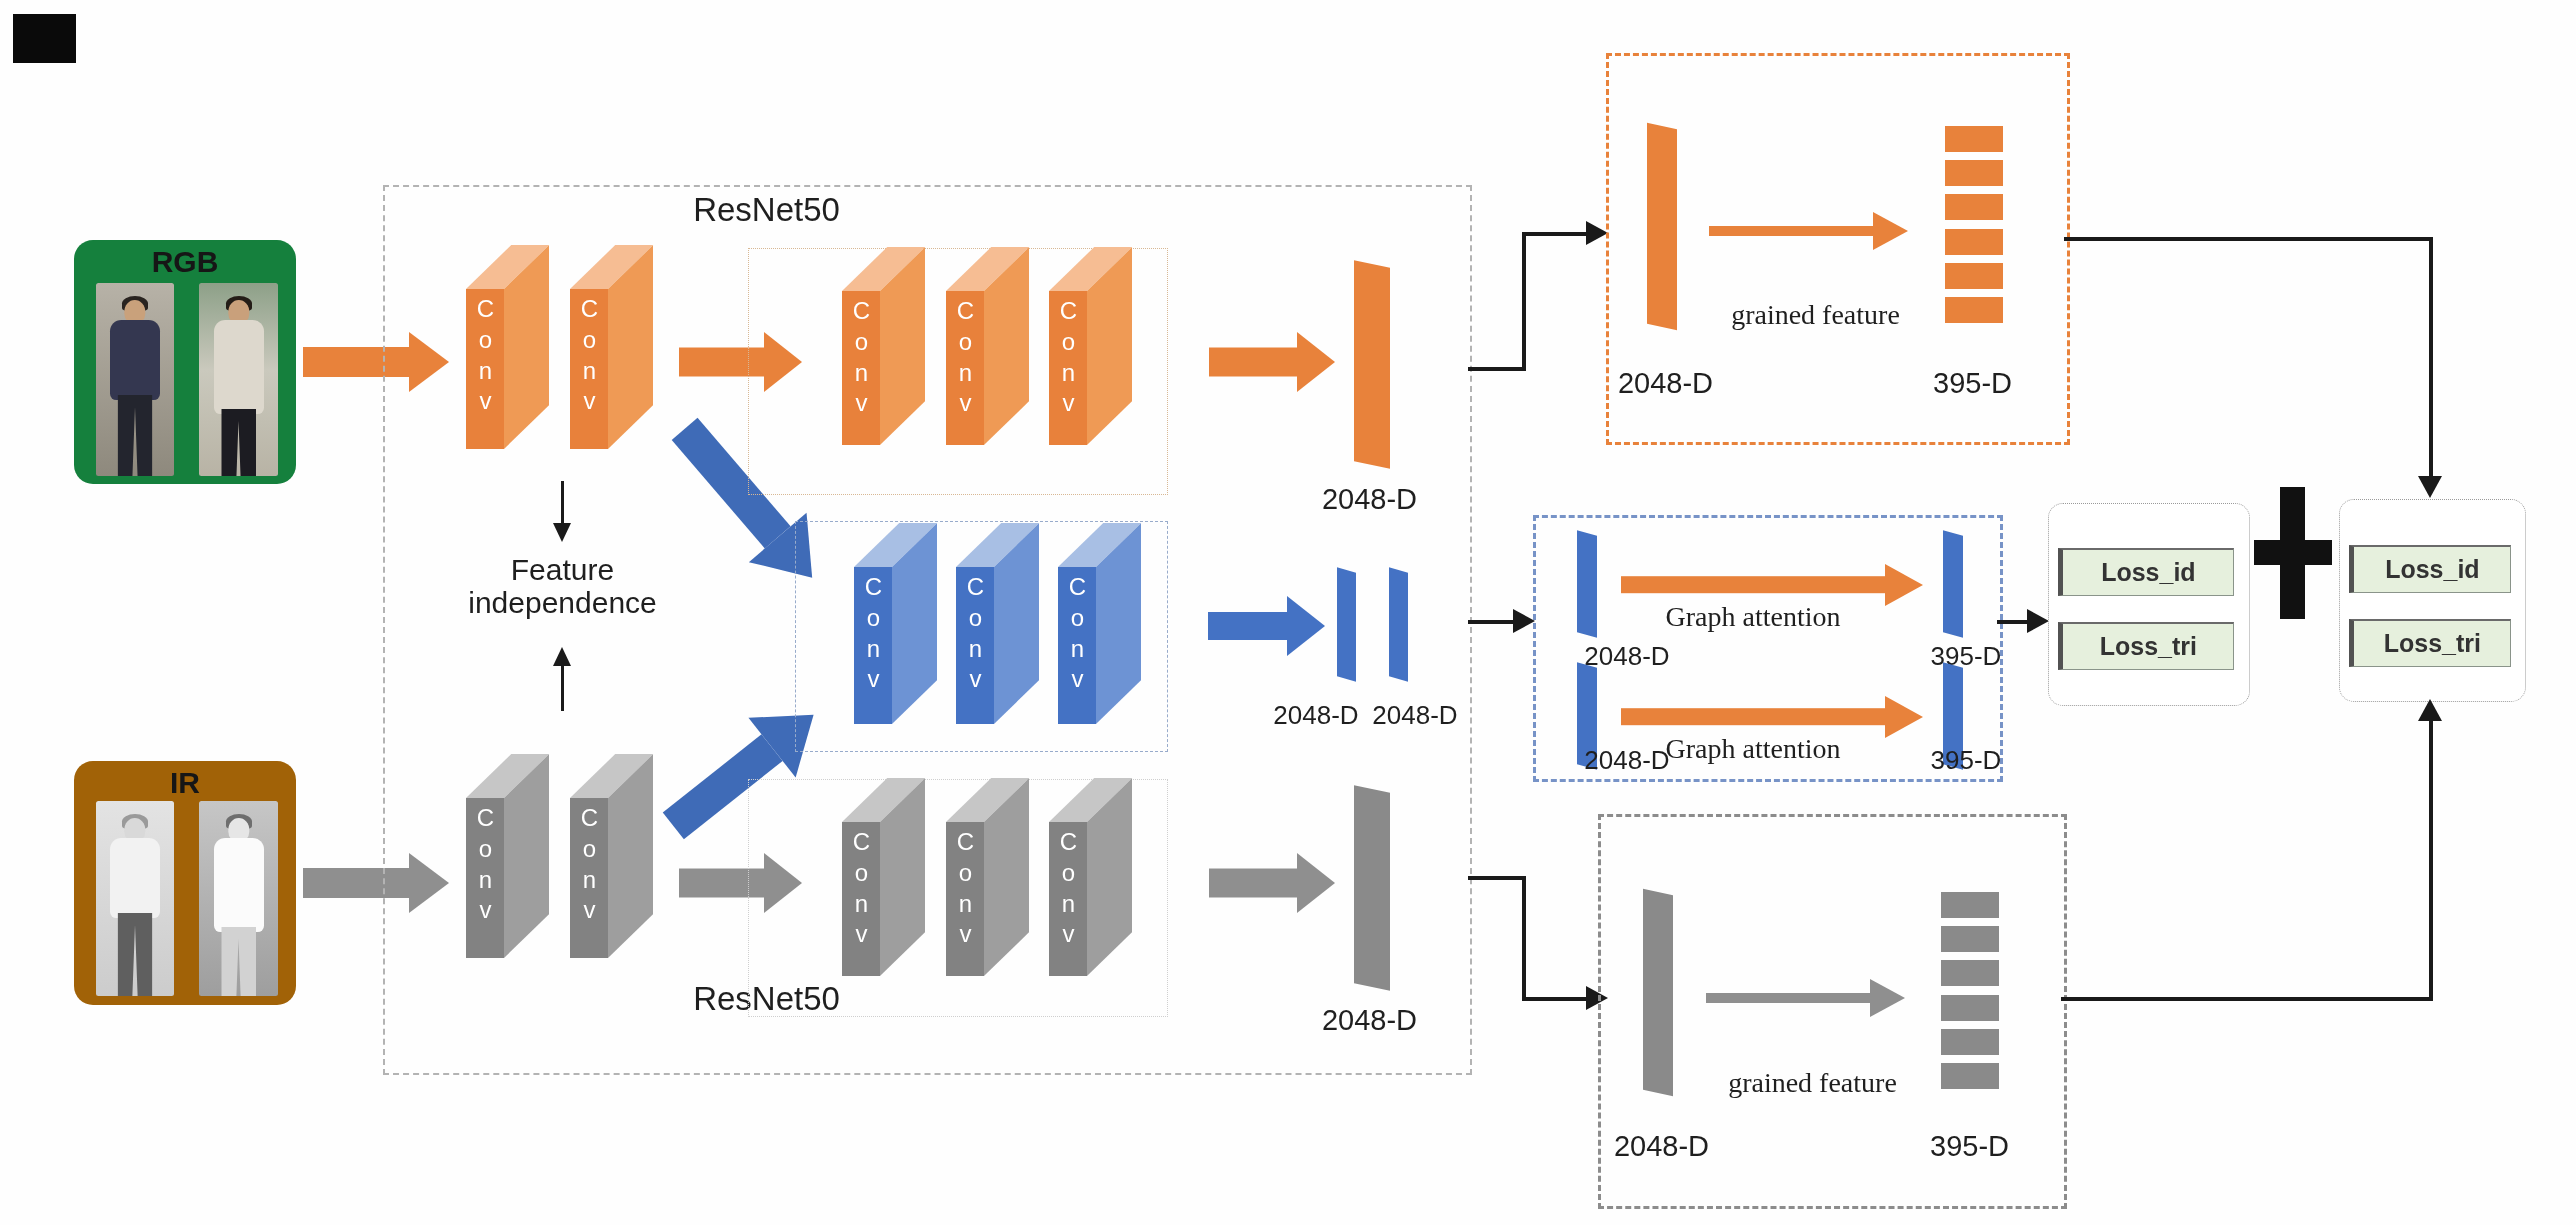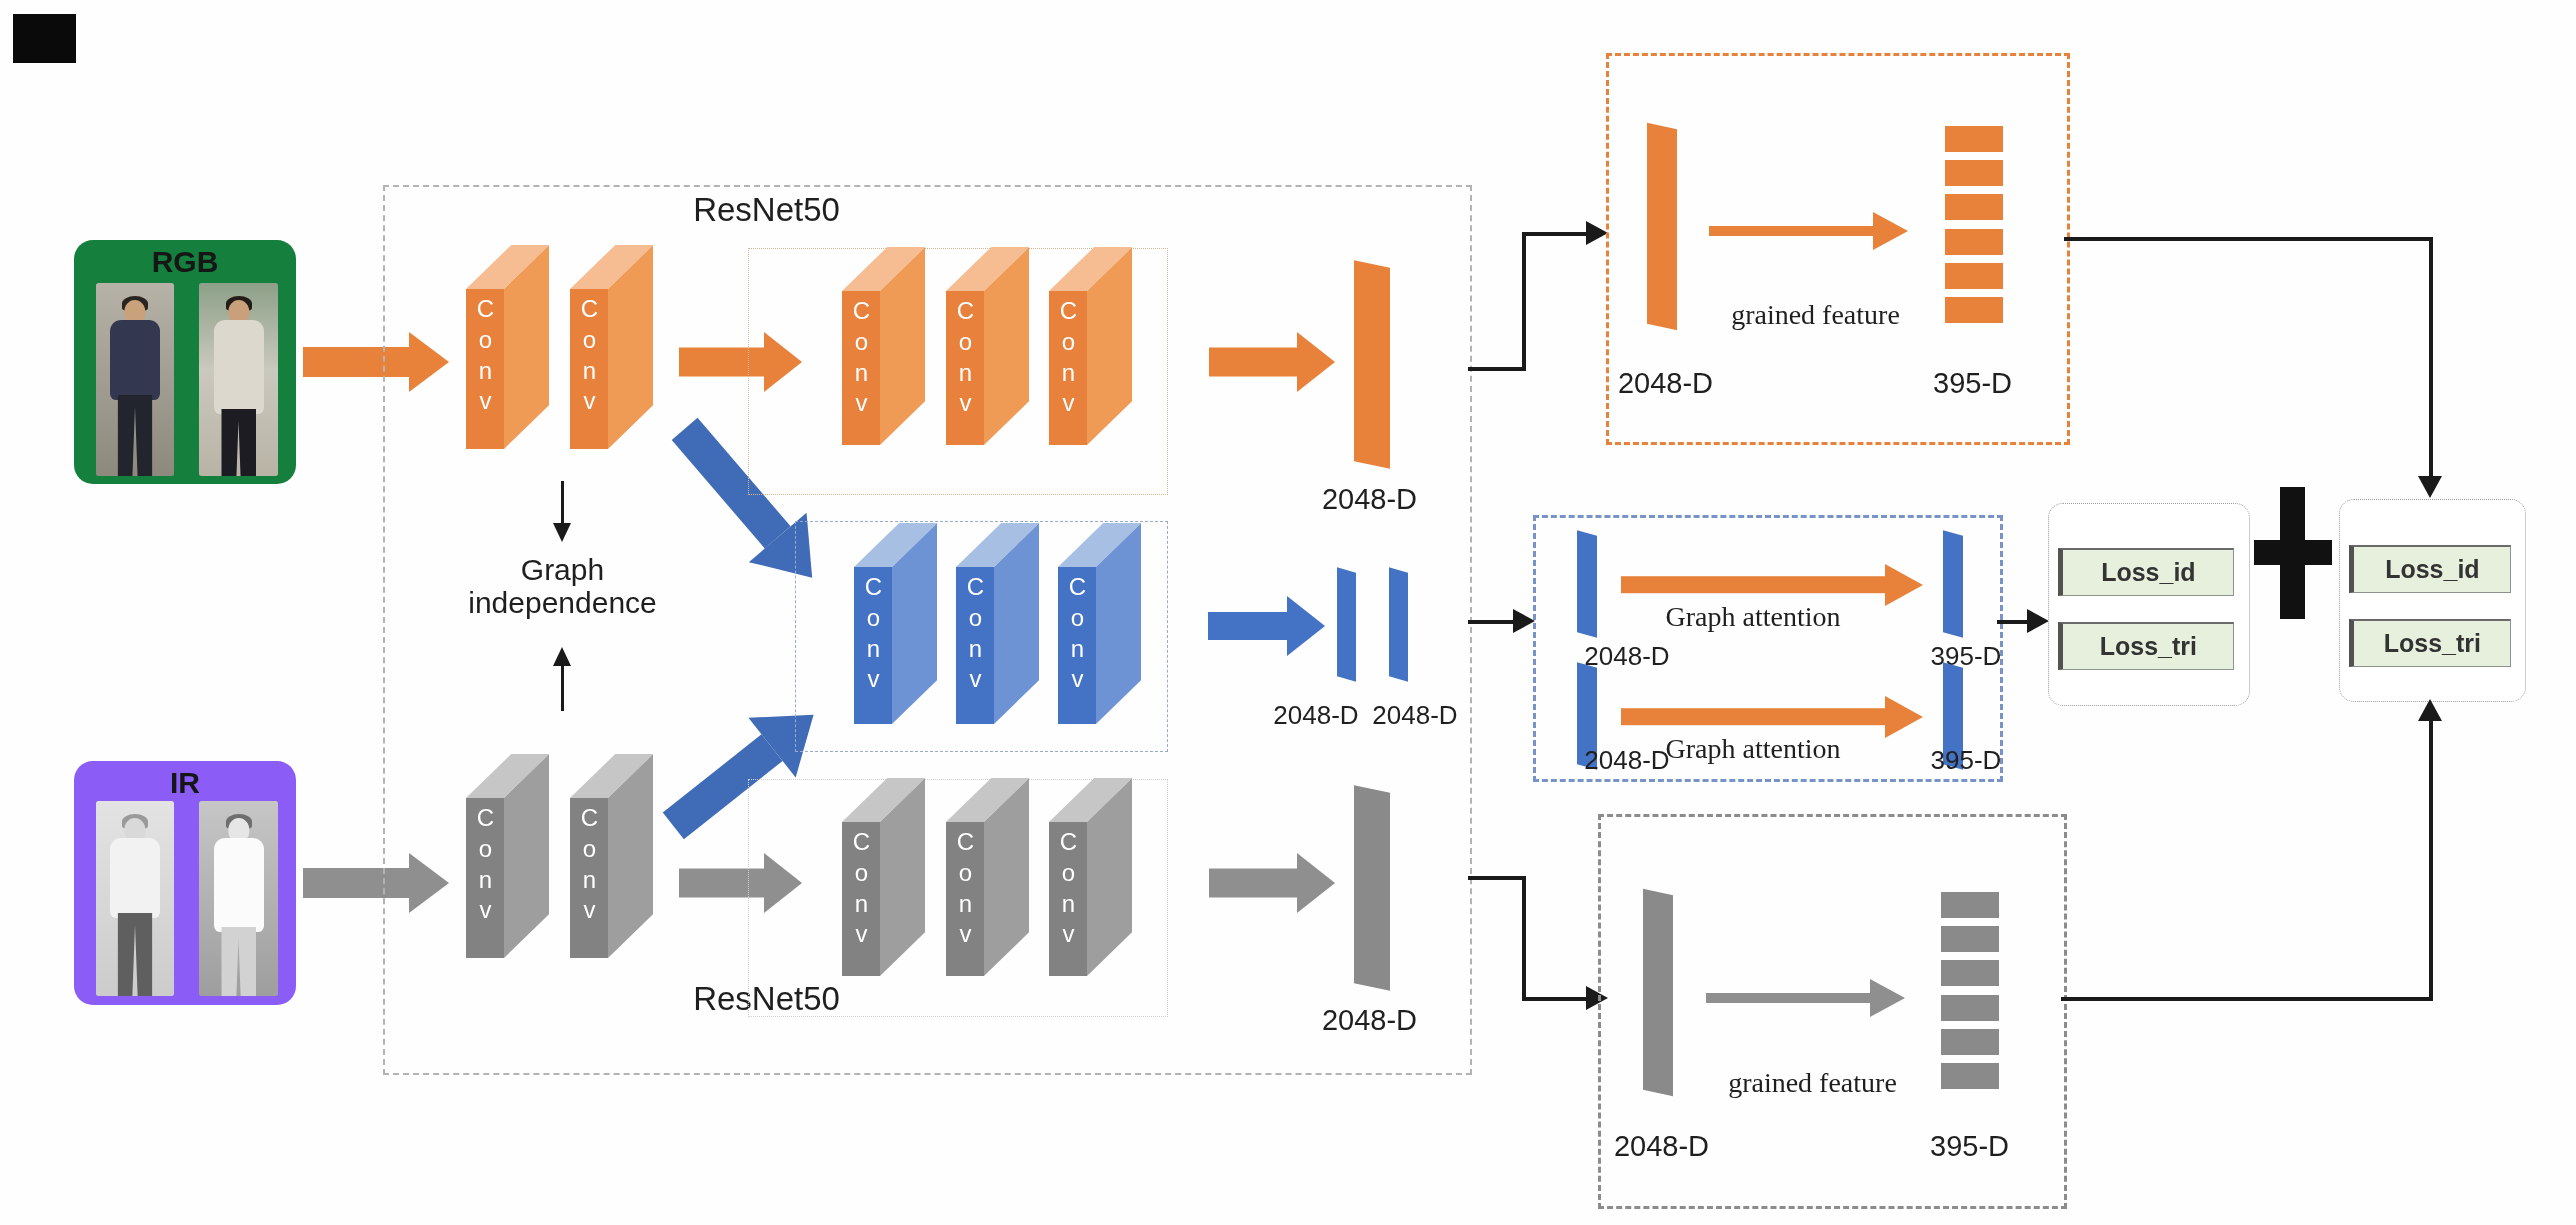--- a/index.html
+++ b/index.html
@@ -104,21 +104,21 @@
     <div class="photo p-rgb2" style="left:125px;top:43px;width:79px;height:193px;">
       <div class="person">
           <div class="hair"></div>
           <div class="head"></div>
           <div class="torso"></div>
           <div class="legs"></div>
         </div>
     </div>
   </div>
 
-  <div class="inbox" style="left:74px;top:761px;background:#8b5cf6;">
+  <div class="inbox" style="left:74px;top:761px;background:#a16207;">
     <div class="tag">IR</div>
     <div class="photo p-ir1" style="left:22px;top:40px;width:78px;height:195px;">
       <div class="person">
           <div class="hair"></div>
           <div class="head"></div>
           <div class="torso"></div>
           <div class="legs"></div>
         </div>
     </div>
     <div class="photo p-ir2" style="left:125px;top:40px;width:79px;height:195px;">
@@ -171,21 +171,21 @@
     <div class="top"></div>
       <div class="side"></div>
     <div class="front">
         <span>Conv</span>
       </div>
     </div>
 
   <div class="ln" style="left:561px;top:481px;width:3.1px;height:44px;"></div>
   <div class="tri tri-d-sm" style="left:553px;top:523px;"></div>
   <div class="lbl" style="left:437px;top:553px;width:251px;font-size:30px;">
-    <div>Graph</div>
+    <div>Feature</div>
     <div>independence</div>
   </div>
   <div class="tri tri-u-sm" style="left:553px;top:647px;"></div>
   <div class="ln" style="left:561px;top:666px;width:3.1px;height:45px;"></div>
 
   <div class="barrow" style="left:679px;top:332px;width:123px;height:60px;--c:#e8823b;--sh:29px;--hw:38px;--hh:30px;">
     <div class="sh"></div>
       <div class="hd"></div>
     </div>
   <div class="barrow" style="left:679px;top:853px;width:123px;height:60px;--c:#8f8f8f;--sh:29px;--hw:38px;--hh:30px;">

